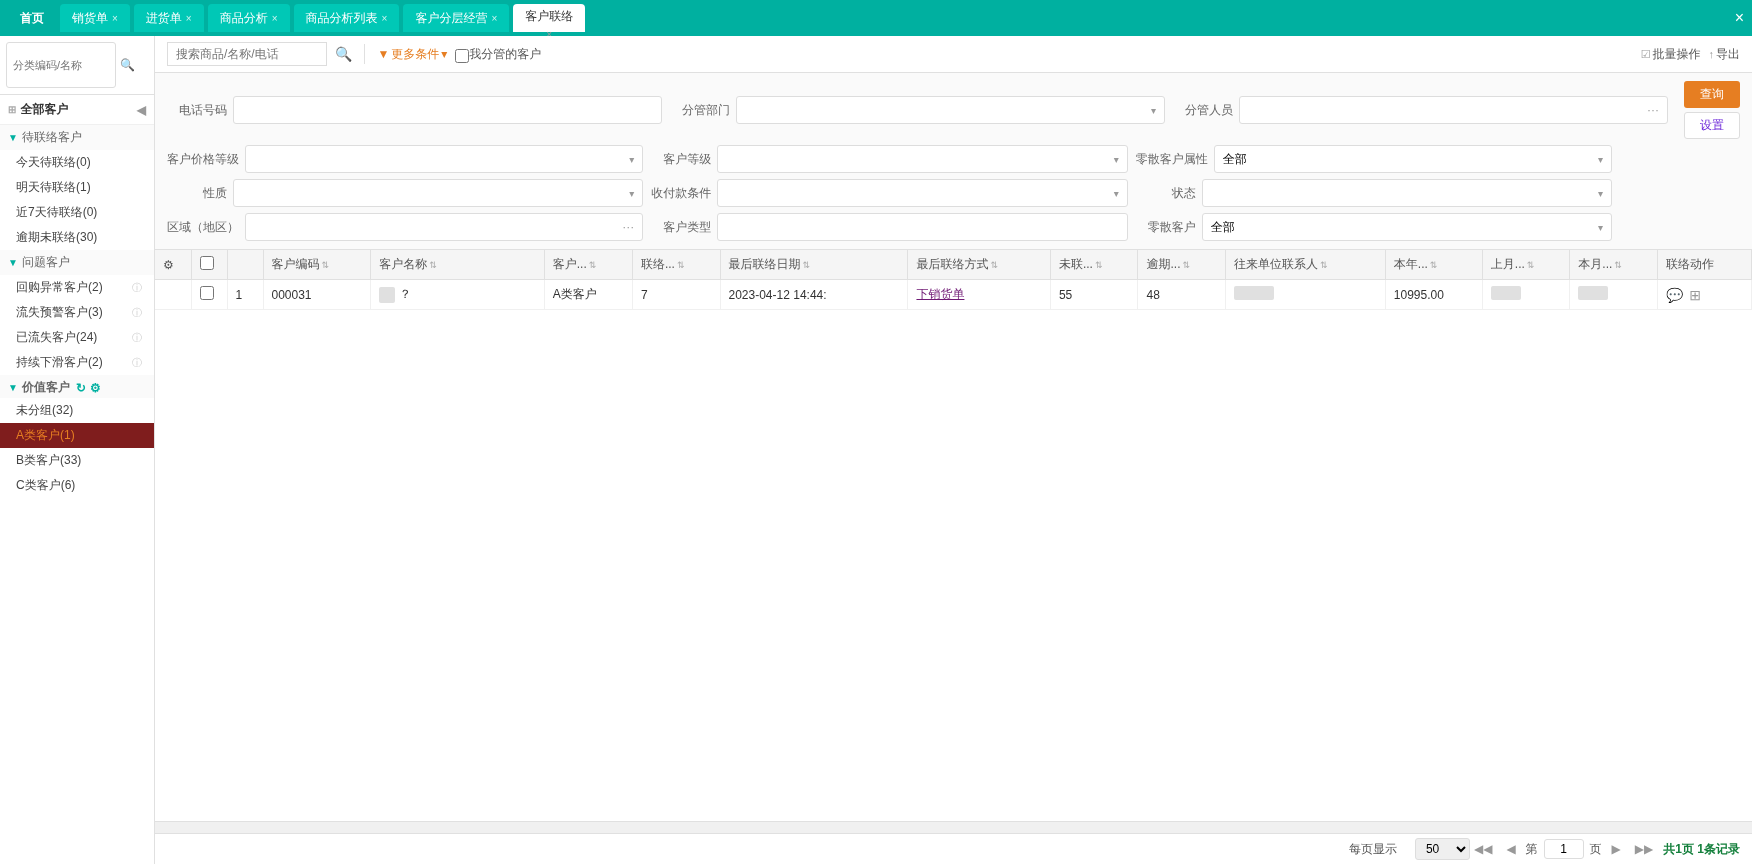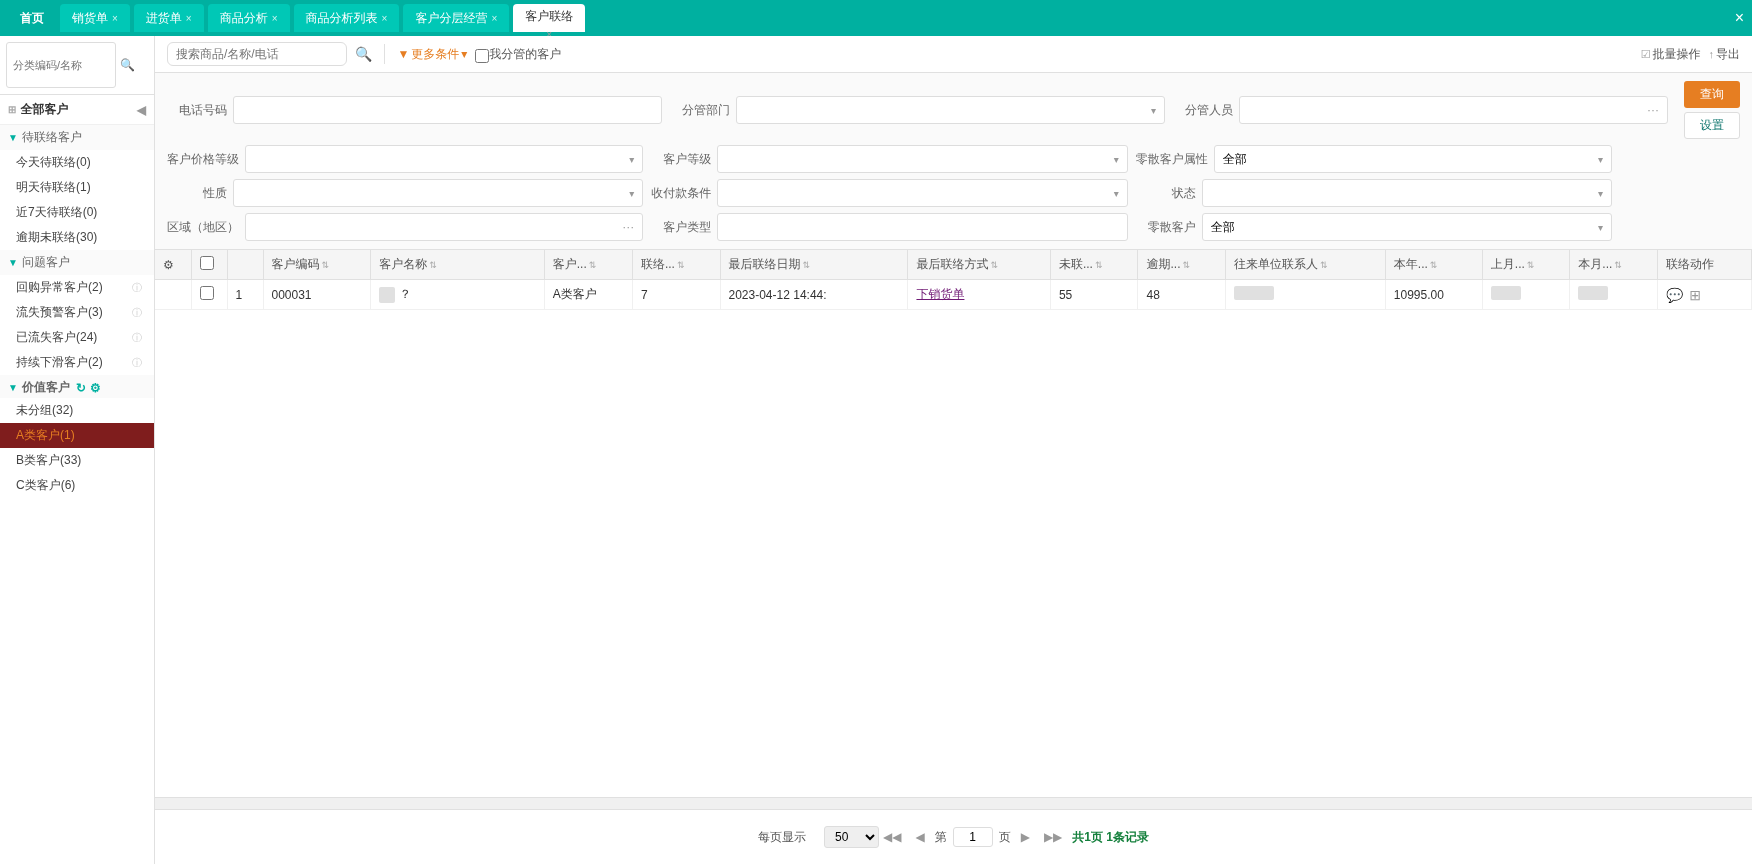--- a/index.html
+++ b/index.html
@@ -140,23 +140,23 @@
     .filter-bar {
       padding: 6px 12px;
       border-bottom: 1px solid #e0e0e0;
       display: flex;
       align-items: center;
       gap: 8px;
       background: white;
     }
     .filter-search-input {
       border: 1px solid #ddd;
-      border-radius: 6px;
+      border-radius: 0;
       padding: 4px 8px;
-      width: 180px;
+      width: 160px;
       outline: none;
       color: #999;
     }
     .filter-search-btn {
       color: #00b0a0;
       cursor: pointer;
       font-size: 14px;
     }
     .filter-more {
       color: #e67e22;
@@ -275,24 +275,24 @@
     }
     .td-link { color: #701a75; cursor: pointer; text-decoration: underline; }
     
     
     .action-icons { display: flex; gap: 6px; }
     .action-icon { color: #999; cursor: pointer; font-size: 14px; }
 
     
     .pagination-bar {
       border-top: 1px solid #e0e0e0;
-      padding: 16px 12px;
-      display: flex;
-      align-items: center;
-      justify-content: center;
+      padding: 4px 12px;
+      display: flex;
+      align-items: center;
+      justify-content: flex-end;
       background: white;
     }
     .page-size-selector {
       display: flex;
       align-items: center;
       gap: 6px;
       color: #555;
     }
     .page-size-select {
       border: 1px solid #ddd;
@@ -341,21 +341,21 @@
       background: #e67e22;
       color: white;
       border: none;
       border-radius: 3px;
       padding: 5px 16px;
       cursor: pointer;
       font-size: 12px;
     }
     .btn-settings {
       background: white;
-      color: #0f766e;
+      color: #6d28d9;
       border: 1px solid #ddd;
       border-radius: 3px;
       padding: 4px 12px;
       cursor: pointer;
       font-size: 12px;
     }
     .query-settings {
       display: flex;
       flex-direction: column;
       gap: 4px;

